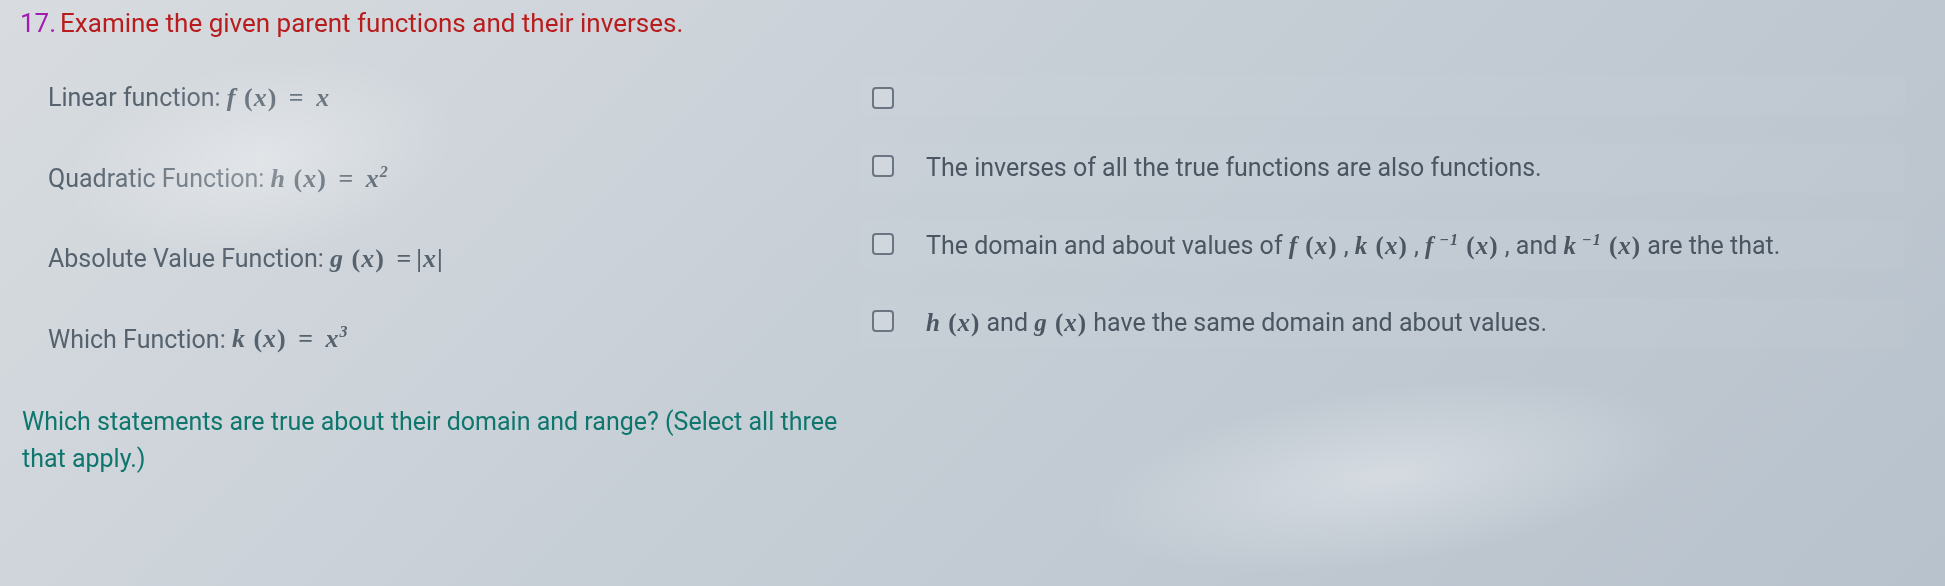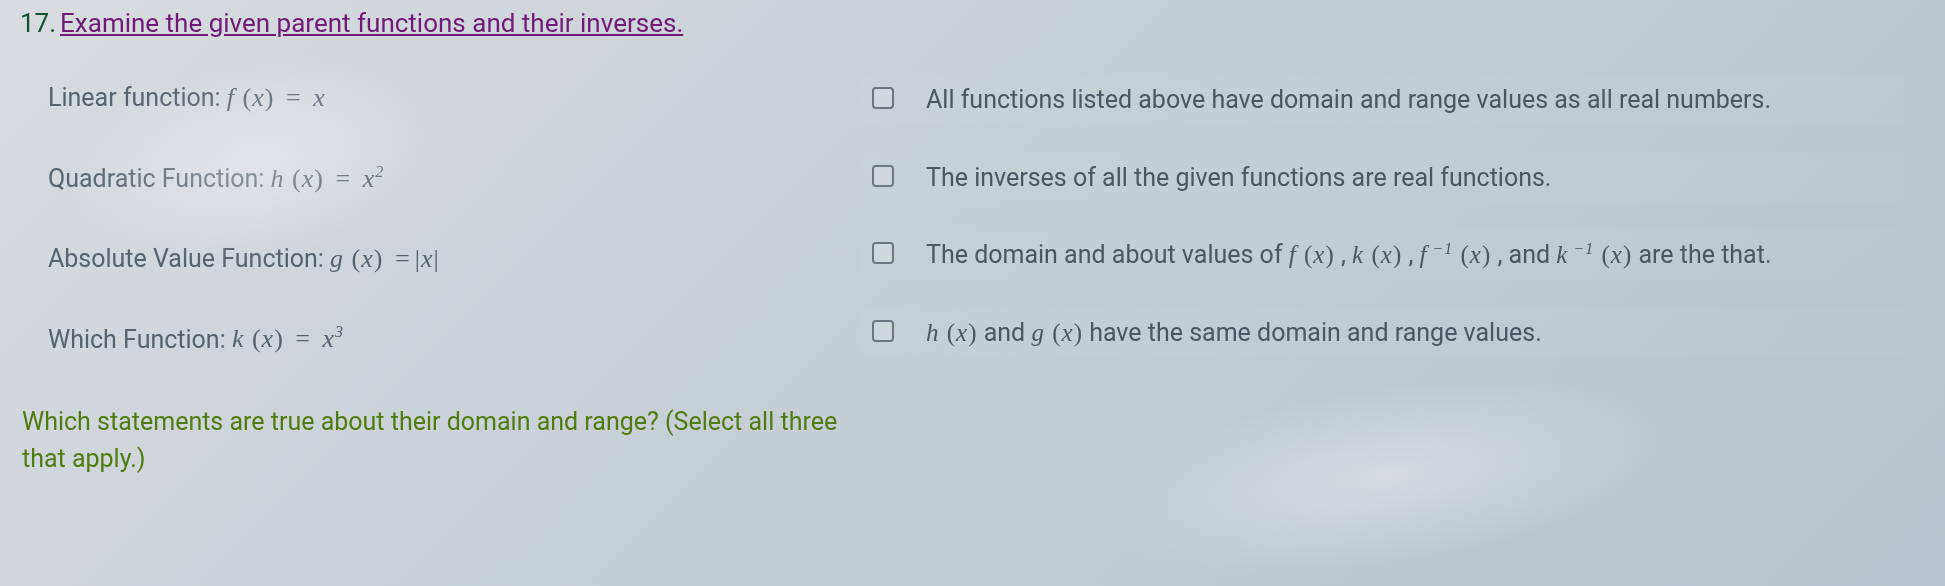--- a/index.html
+++ b/index.html
@@ -30,64 +30,64 @@
       flex: 1;
       display: flex;
       flex-direction: column;
       gap: 28px;
       padding-top: 75px;
       padding-left: 10px;
       padding-right: 20px;
     }
     .question-number {
       font-size: 26px;
-      color: #14532d;
+      color: #a21caf;
       display: inline;
     }
     .question-text {
       font-size: 26px;
-      color: #701a75;
+      color: #b91c1c;
       display: inline;
-      text-decoration: underline;
     }
     .question-line {
       margin-bottom: 45px;
     }
     .func-line {
       font-size: 25px;
       color: #56626e;
       margin-bottom: 50px;
       padding-left: 28px;
     }
     .func-label {
       display: inline;
     }
     .math {
       font-family: "Times New Roman", Times, serif;
       font-style: italic;
       font-size: 26px;
       letter-spacing: 1px;
+      font-weight: bold;
     }
     .math .paren {
       font-style: normal;
     }
     .math .eq {
       font-style: normal;
       margin: 0 4px;
     }
     .math .abs {
       font-style: normal;
     }
     sup {
       font-size: 16px;
       vertical-align: super;
     }
     .prompt {
       font-size: 25px;
-      color: #4d7c0f;
+      color: #0f766e;
       padding-left: 2px;
       line-height: 1.45;
     }
     .option-row {
       display: flex;
       align-items: flex-start;
       gap: 32px;
       background: rgba(255,255,255,0.03);
       border-radius: 6px;
       padding: 6px 12px;
@@ -151,26 +151,25 @@
       <span class="math">k <span class="paren">(</span>x<span class="paren">)</span> <span class="eq">=</span> x<sup>3</sup></span>
     </div>
 
     <div class="prompt">Which statements are true about their domain and range? (Select all three that apply.)</div>
   </div>
 
   <div class="right-col">
 
     <div class="option-row">
       <div class="checkbox"></div>
-      <div class="option-text">All functions listed above have domain and range values as all real numbers.</div>
     </div>
 
     <div class="option-row">
       <div class="checkbox"></div>
-      <div class="option-text">The inverses of all the given functions are real functions.</div>
+      <div class="option-text">The inverses of all the true functions are also functions.</div>
     </div>
 
     <div class="option-row">
       <div class="checkbox"></div>
       <div class="option-text">
         <span>The domain and about values of  </span>
         <span class="math">f <span class="paren">(</span>x<span class="paren">)</span></span> ,
         <span class="math">k <span class="paren">(</span>x<span class="paren">)</span></span> ,
         <span class="math">f<sup> −1</sup> <span class="paren">(</span>x<span class="paren">)</span></span>
         <span> , and </span>
@@ -178,21 +177,21 @@
         <span>  are the that.</span>
       </div>
     </div>
 
     <div class="option-row">
       <div class="checkbox"></div>
       <div class="option-text">
         <span class="math">h <span class="paren">(</span>x<span class="paren">)</span></span>
         <span>  and  </span>
         <span class="math">g <span class="paren">(</span>x<span class="paren">)</span></span>
-        <span>  have the same domain and range values.</span>
+        <span>  have the same domain and about values.</span>
       </div>
     </div>
 
   </div>
 </div>
 
 <div class="glare glare1"></div>
 <div class="glare glare2"></div>
 
 </body></html>

